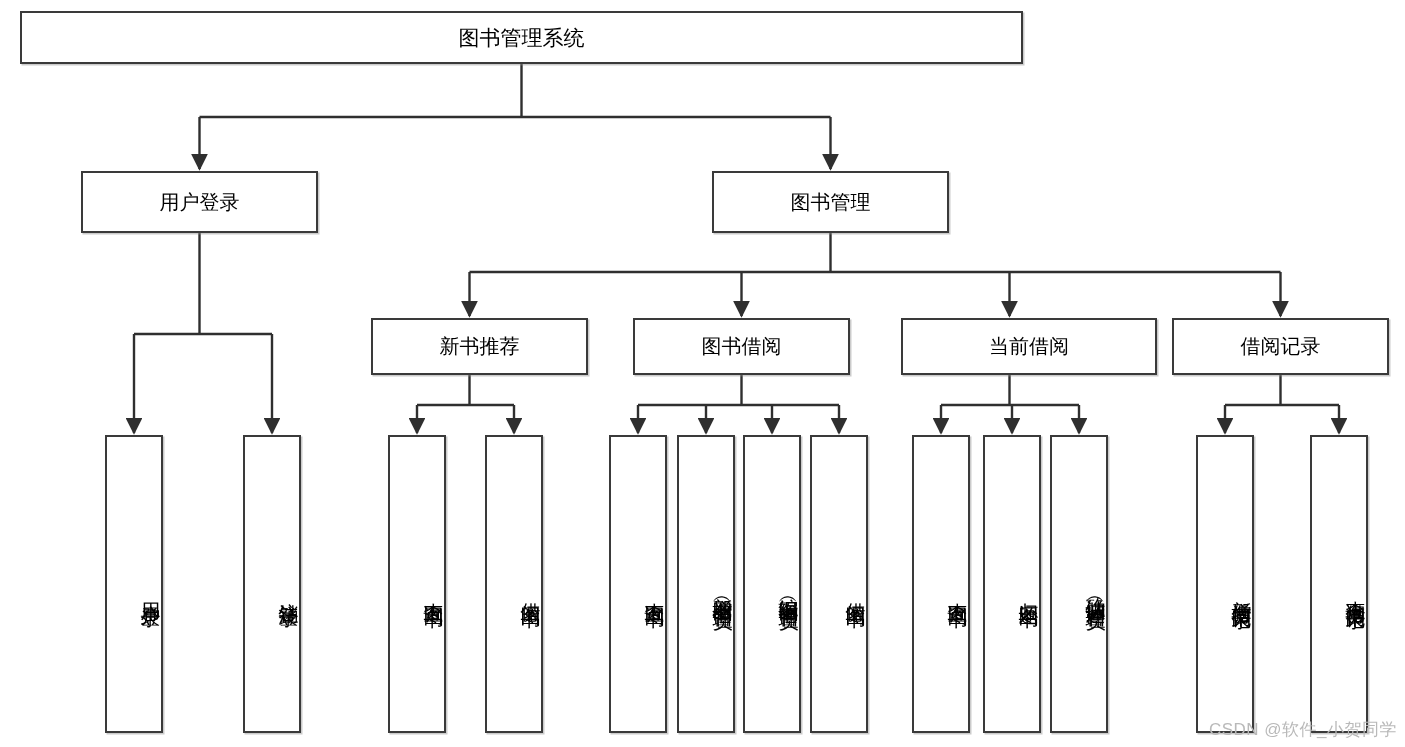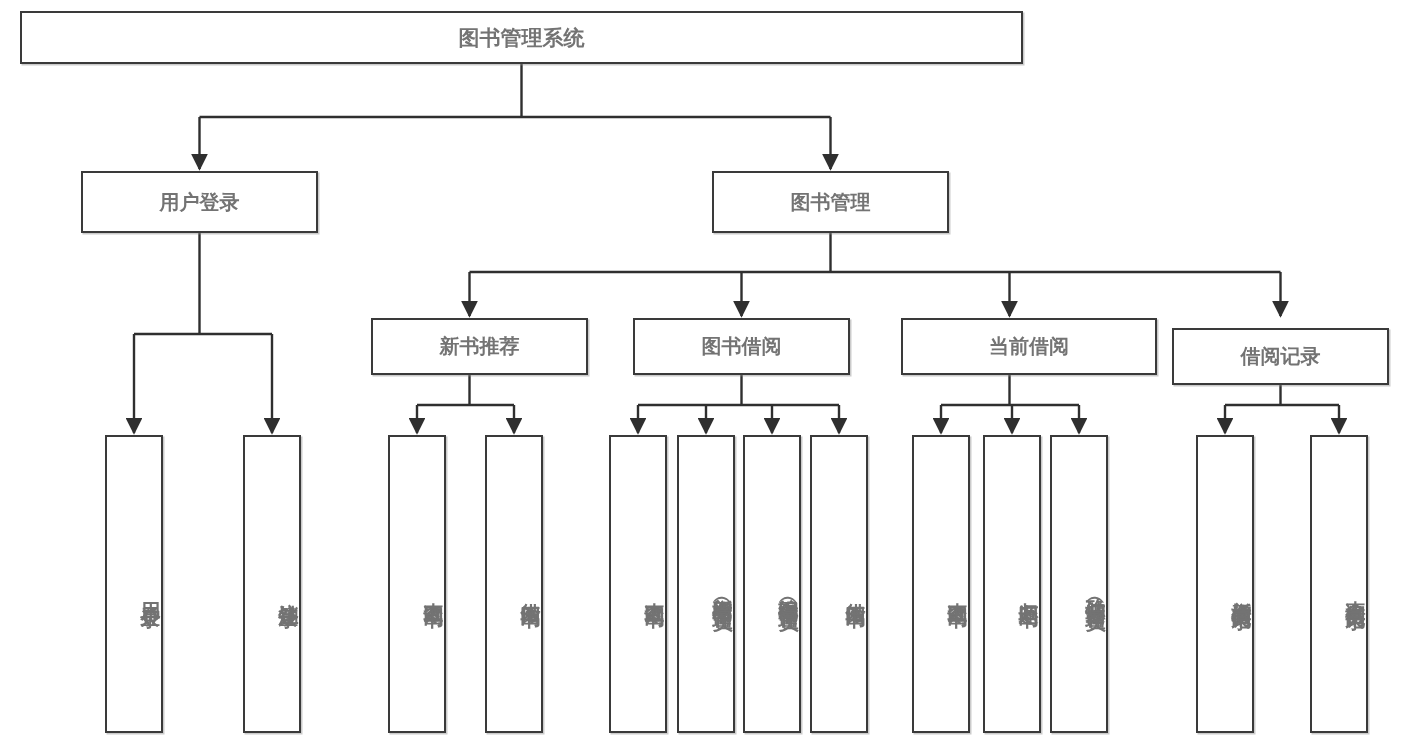--- a/index.html
+++ b/index.html
@@ -26,23 +26,22 @@
     pointer-events: none;
   }
   .node {
     position: absolute;
     box-sizing: border-box;
     border: 2.2px solid #3a3a3a;
     background: #ffffff;
     display: flex;
     align-items: center;
     justify-content: center;
-    color: #737373;
+    color: #000000;
     box-shadow: 1.5px 1.5px 0 rgba(140,140,140,0.45);
-    font-weight: bold;
   }
   .node.root {
     font-size: 21px;
   }
   .node.level2 {
     font-size: 20px;
   }
   .node.leaf {
     font-size: 20px;
     writing-mode: vertical-rl;
@@ -128,21 +127,21 @@
       </div>
       <div class="node level2" style="left: 361px; top: 318px; width: 217px; height: 57px; margin-left: 10px;">
         <span>新书推荐</span>
       </div>
       <div class="node level2" style="left: 633px; top: 318px; width: 217px; height: 57px;">
         <span>图书借阅</span>
       </div>
       <div class="node level2" style="left: 901px; top: 318px; width: 256px; height: 57px;">
         <span>当前借阅</span>
       </div>
-      <div class="node level2" style="left: 1172px; top: 318px; width: 217px; height: 57px; margin-top: 10px;">
+      <div class="node level2" style="left: 1172px; top: 318px; width: 217px; height: 57px;">
         <span>借阅记录</span>
       </div>
       <div class="node leaf" style="left: 105px; top: 435px; width: 58px; height: 298px;">
         <span class="leaf-text">用户登录</span>
       </div>
       <div class="node leaf" style="left: 243px; top: 435px; width: 58px; height: 298px;">
         <span class="leaf-text">注销登录</span>
       </div>
       <div class="node leaf" style="left: 388px; top: 435px; width: 58px; height: 298px;">
         <span class="leaf-text">查询图书</span>
@@ -172,13 +171,14 @@
         <span class="leaf-text">确认归还（管理员）</span>
       </div>
       <div class="node leaf" style="left: 1196px; top: 435px; width: 58px; height: 298px;">
         <span class="leaf-text">新增借阅记录</span>
       </div>
       <div class="node leaf" style="left: 1310px; top: 435px; width: 58px; height: 298px;">
         <span class="leaf-text">查询借阅记录</span>
       </div>
     </div>
 
+  <div class="watermark">CSDN @软件_小贺同学</div>
 </div>
 
 </body></html>

